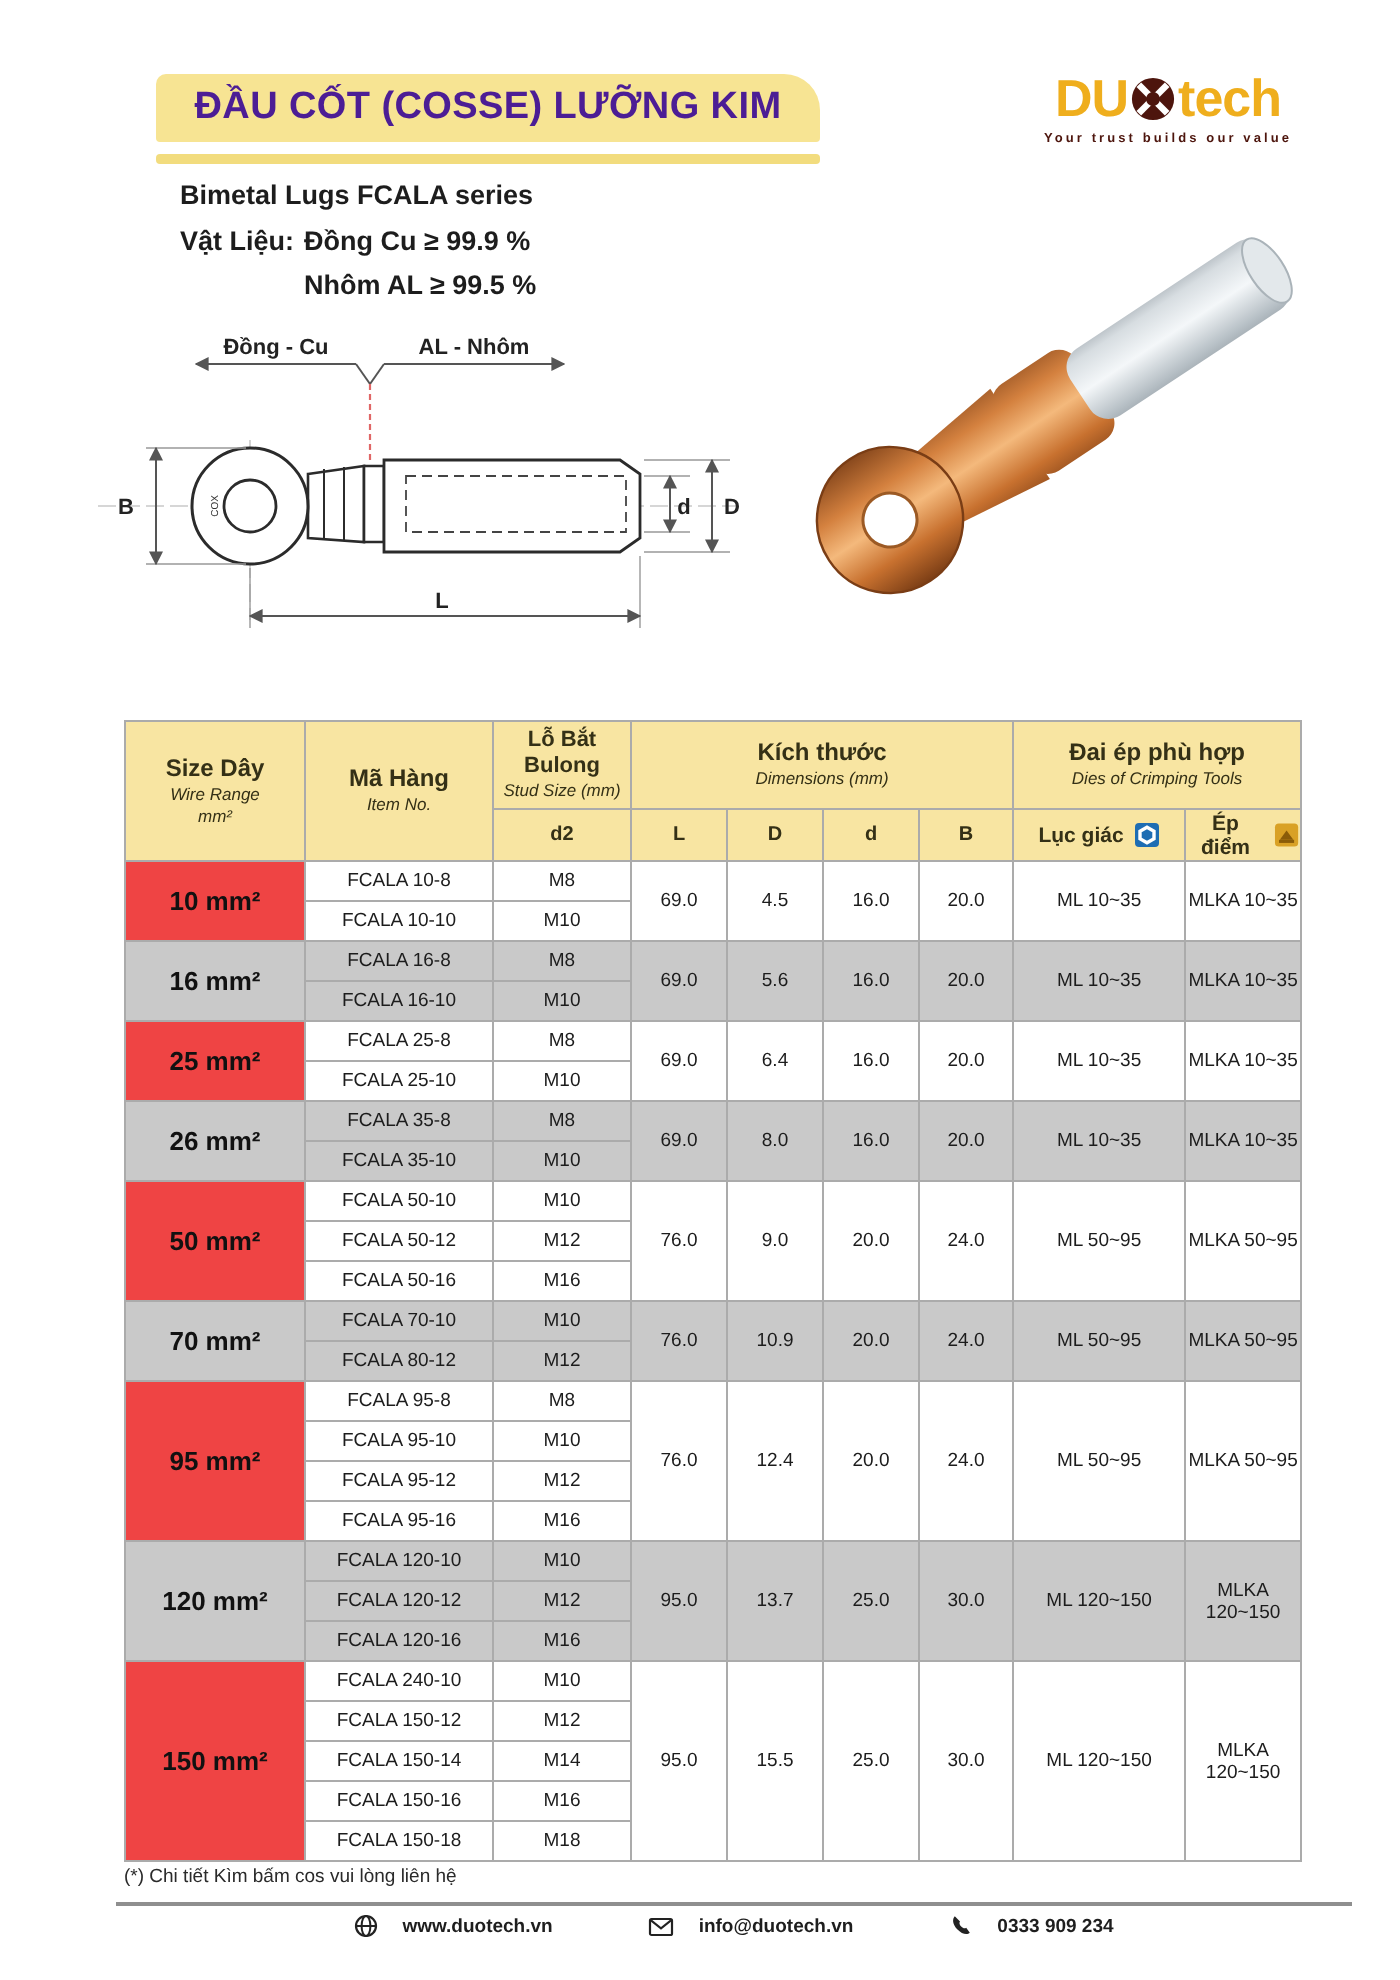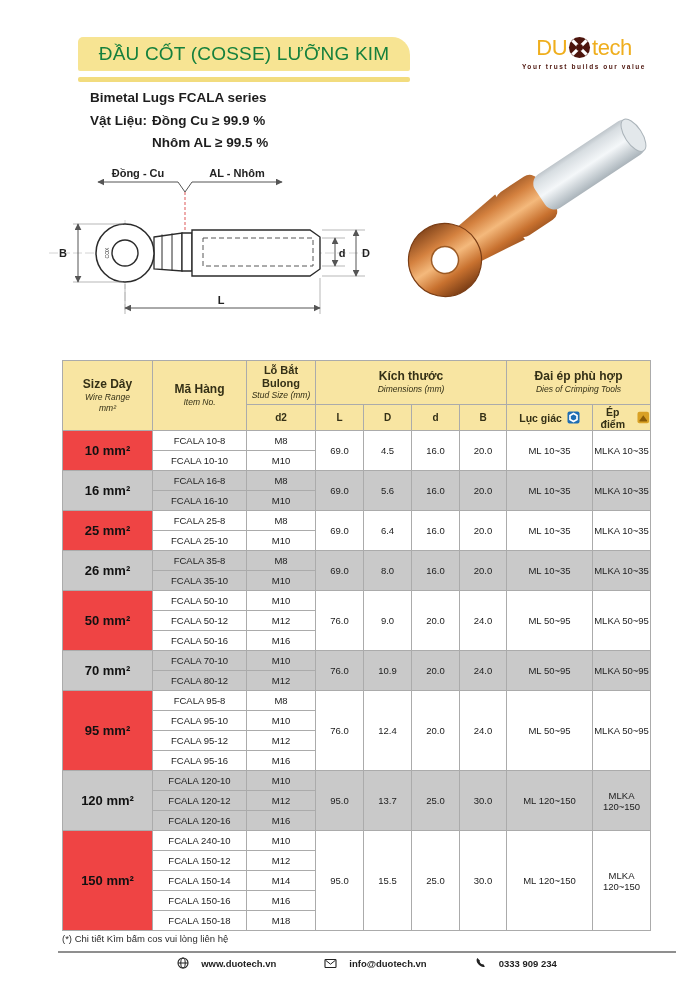--- a/index.html
+++ b/index.html
@@ -8,26 +8,26 @@
     font-family:"Liberation Sans", sans-serif;overflow:hidden;
   }
   .abs{position:absolute;}
 
   
   .banner{
     left:78px;top:37px;width:332px;height:34px;
     background:var(--banner-yellow);
     border-radius:5px 18px 2px 2px;
     display:flex;align-items:center;justify-content:center;
-    font-size:19px;font-weight:normal;color:#15803d;letter-spacing:.2px;white-space:nowrap;
+    font-size:19px;font-weight:bold;color:#4c1d95;letter-spacing:.2px;white-space:nowrap;
   }
   .banner-underline{left:78px;top:77px;width:332px;height:5px;background:var(--banner-underline);border-radius:2px;}
   .logo{left:516px;top:36px;width:136px;text-align:center;}
   .logo-row{display:flex;align-items:center;justify-content:center;line-height:1;}
-  .logo-part{font-size:22px;font-weight:normal;color:var(--logo-gold);letter-spacing:-.5px;}
+  .logo-part{font-size:26px;font-weight:bold;color:var(--logo-gold);letter-spacing:-.5px;}
   .logo-o{width:23px;height:23px;margin:0 1px;}
   .logo-tagline{font-size:6.5px;font-weight:bold;color:var(--logo-maroon);letter-spacing:1.55px;margin-top:4px;white-space:nowrap;}
 
   .subtitle{left:90px;top:90px;font-size:13.5px;font-weight:bold;color:#1d1d1d;}
   .mat-label{left:90px;top:113px;font-size:13.5px;font-weight:bold;color:#1d1d1d;}
   .mat-copper{left:152px;top:113px;font-size:13.5px;font-weight:bold;color:#1d1d1d;}
   .mat-alum{left:152px;top:135px;font-size:13.5px;font-weight:bold;color:#1d1d1d;}
 
   
   .diagram{left:35px;top:158px;}

